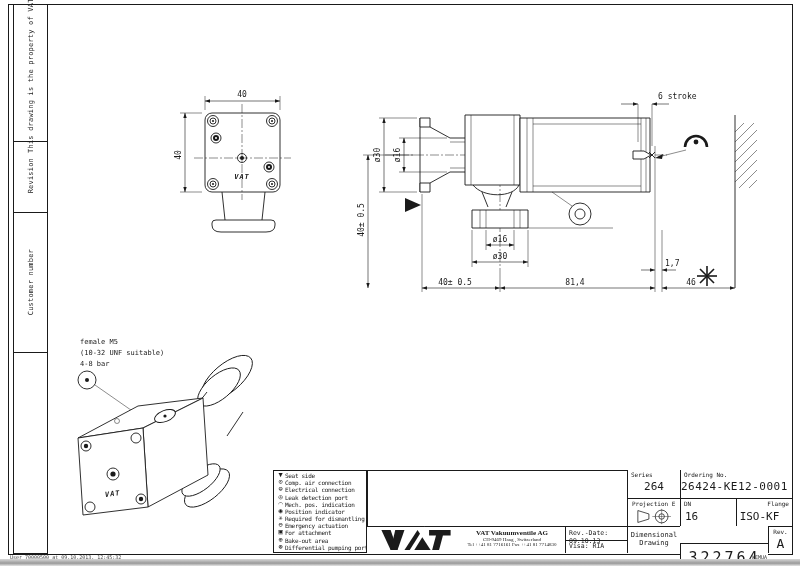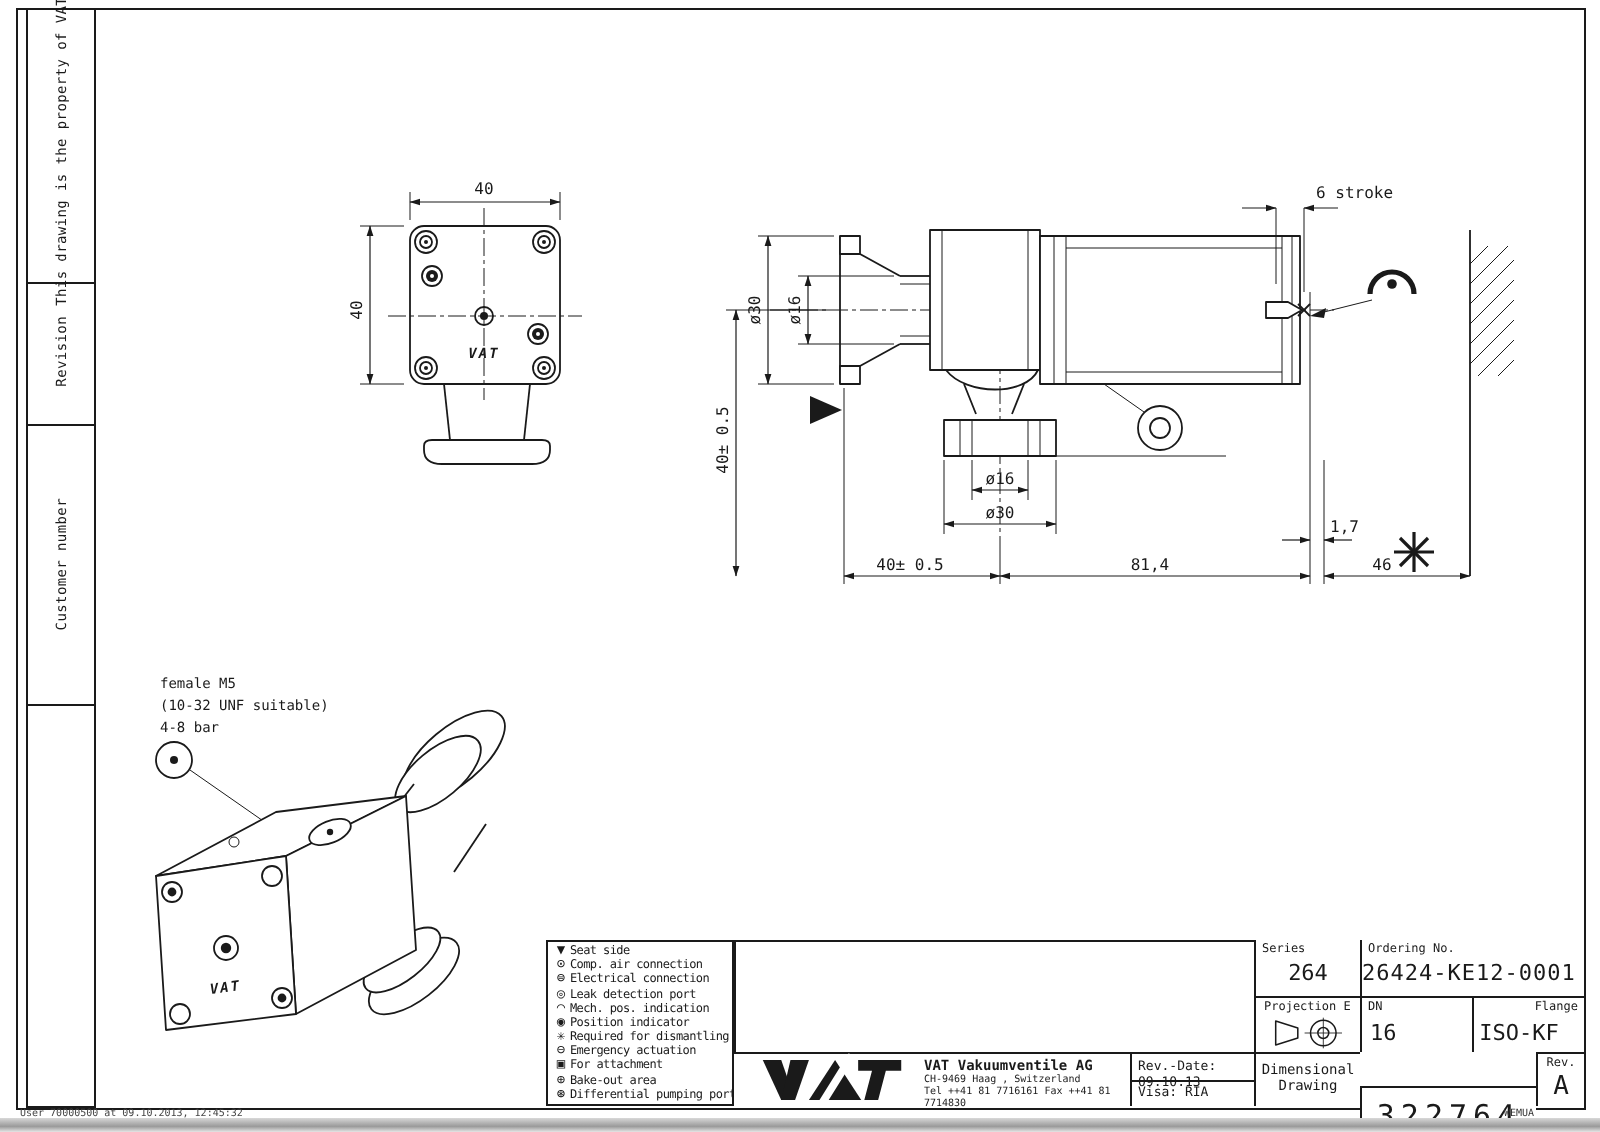--- a/index.html
+++ b/index.html
@@ -345,21 +345,21 @@
 
 
   <div class="cell" style="left:367px;top:526px;width:260px;height:27px;border-left:none;">
     <svg class="abs" style="left:8px;top:3px;" width="82" height="20" viewBox="0 0 90 26">
       <polygon class="blk" points="0,0 12,0 21,26 12,26"></polygon>
       <polygon class="blk" points="18,0 30,0 21,26 12,26"></polygon>
       <polygon class="blk" points="30,26 47,0 64,26"></polygon>
       <line x1="38" y1="29" x2="58" y2="-3" stroke="#ffffff" stroke-width="5"></line>
       <polygon class="blk" points="62,0 90,0 90,7 80,7 75,26 66,26 71,7 62,7"></polygon>
     </svg>
-    <div class="abs" style="left:95px;top:2px;width:100px;">
+    <div class="abs" style="left:95px;top:2px;width:100px;text-align:center;font-family:Liberation Serif, serif;">
       <div style="font-size:7px;font-weight:bold;">VAT Vakuumventile AG</div>
       <div class="tiny">CH-9469 Haag , Switzerland</div>
       <div class="tiny">Tel ++41 81 7716161 Fax ++41 81 7714830</div>
     </div>
     <div class="abs" style="left:198px;top:0;width:61px;height:26px;border-left:1px solid #1a1a1a;">
       <div style="position:absolute;top:2px;left:3px;font-size:6.5px;">Rev.-Date: 09.10.13</div>
       <div style="position:absolute;top:13px;left:0;width:61px;border-top:1px solid #1a1a1a;"></div>
       <div style="position:absolute;top:15px;left:3px;font-size:6.5px;">Visa: RIA</div>
     </div>
   </div>

